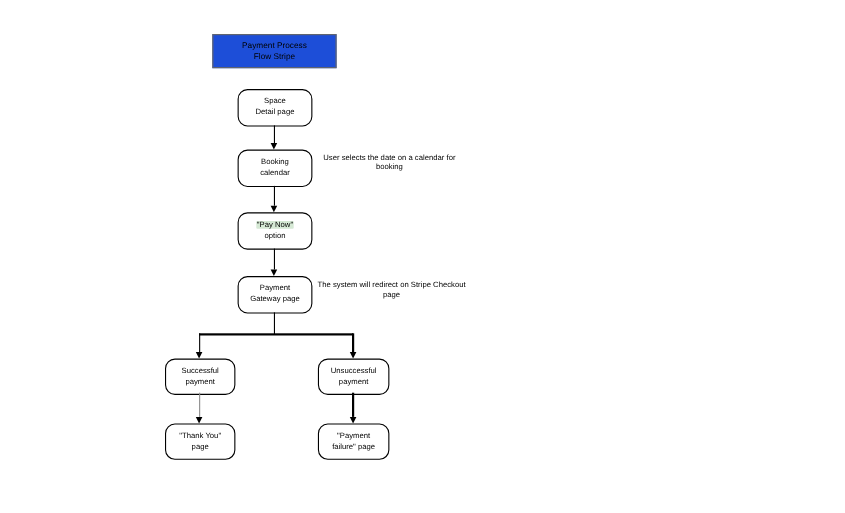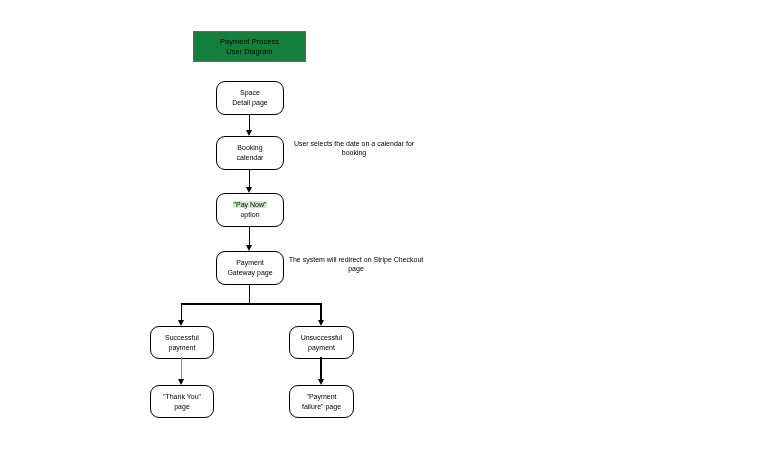--- a/index.html
+++ b/index.html
@@ -6,21 +6,21 @@
   .canvas{
     position:relative;
     width:768px;height:466px;
     background:#ffffff;
     font-family:"Liberation Sans", sans-serif;
     overflow:hidden;
   }
   .title-box{
     position:absolute;
     left:193px;top:31px;width:111px;height:29px;
-    background:#15803d;
+    background:#1d4ed8;
     border:1px solid #666666;
     display:flex;flex-direction:column;align-items:center;justify-content:center;
     font-size:7.5px;line-height:10px;color:#000;text-align:center;
   }
   .node{
     position:absolute;
     background:#ffffff;
     border:1px solid #000000;
     border-radius:9px;
     display:flex;flex-direction:column;align-items:center;justify-content:center;
@@ -51,21 +51,21 @@
     border-top:6px solid #000000;
   }
 </style>
 </head>
 <body>
 
 <div class="canvas">
 
   <div class="title-box">
     <div>Payment Process</div>
-    <div>User Diagram</div>
+    <div>Flow Stripe</div>
   </div>
 
   <div class="node n-space">
     <div>Space</div>
     <div>Detail page</div>
   </div>
 
   <div class="node n-booking">
     <div>Booking</div>
     <div>calendar</div>

